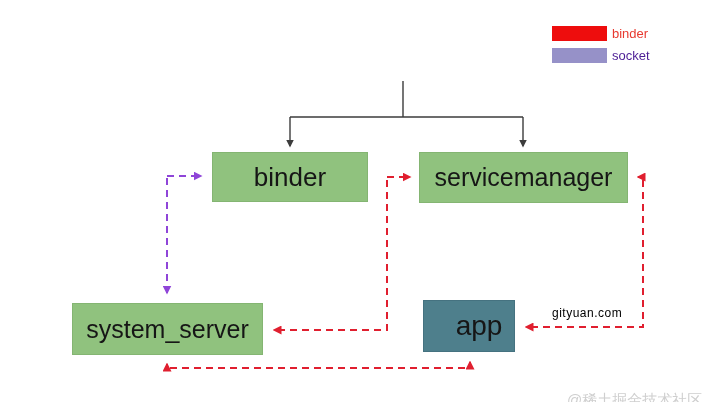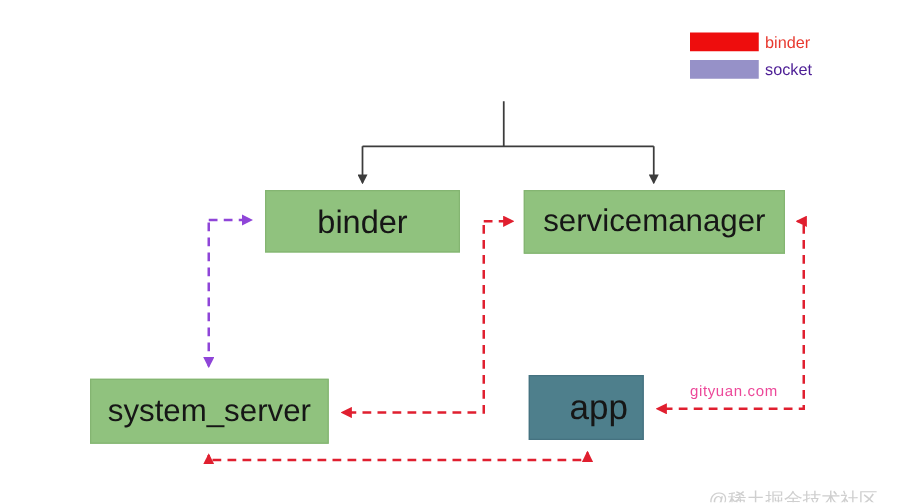--- a/index.html
+++ b/index.html
@@ -30,21 +30,21 @@
   .node-app            { left:423px; top:300px; width:92px;  height:52px; font-size:28px;
                          background:#4e7f8c; border-color:#457280;padding-left:20px; }
   .legend-swatch { position:absolute; width:55px; height:15px; }
   .legend-swatch.binder { left:552px; top:26px; background:#ee0d0d; }
   .legend-swatch.socket { left:552px; top:48px; background:#9691c8; }
   .legend-label { position:absolute; left:612px; height:15px; line-height:15px; font-size:13px; }
   .legend-label.binder { top:26px; color:#e8392f; }
   .legend-label.socket { top:48px; color:#7c74bb; }
   .wm-gityuan {
     position:absolute; left:552px; top:306px;
-    font-size:12px; color:#ec4899; letter-spacing:0.5px;
+    font-size:12px; color:#000000; letter-spacing:0.5px;
   }
   .wm-community {
     position:absolute; left:567px; top:391px;
     font-size:15px; color:#cfcfcf;
   }
 </style>
 </head>
 <body>
 
 <div class="stage">

